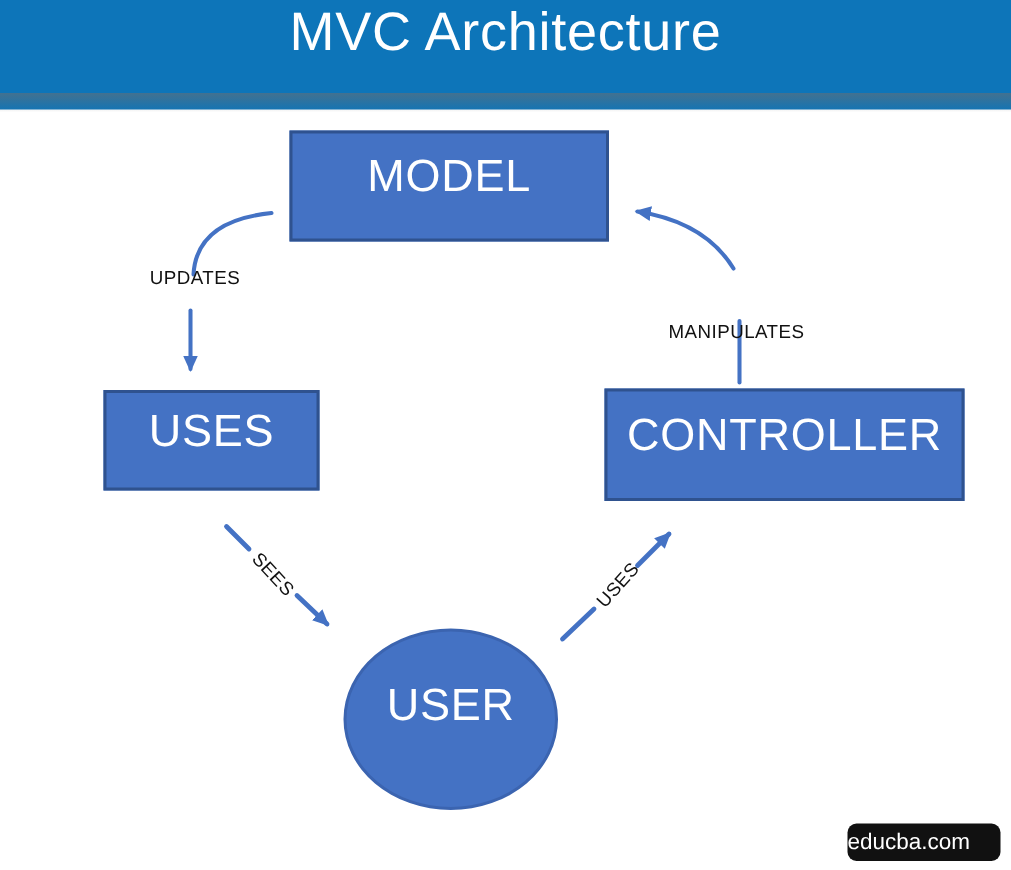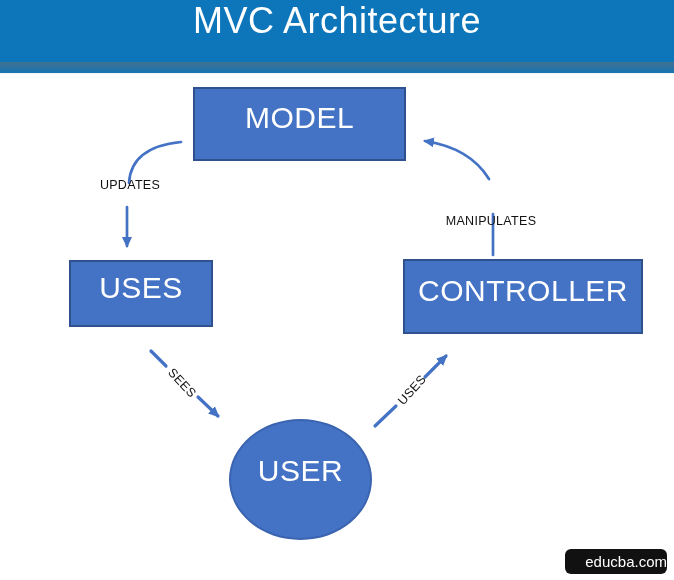--- a/index.html
+++ b/index.html
@@ -90,21 +90,21 @@
 
   
   .watermark {
     position: absolute;
     left: 565px; top: 549px;
     width: 102px; height: 25px;
     background: #111111;
     border-radius: 6px;
     display: flex;
     align-items: center;
-    justify-content: flex-end;
+    justify-content: flex-start;
     color: #ffffff;
     font-size: 15px;
   }
 </style>
 </head>
 <body>
 
 <div id="stage">
 
   <div class="header">

